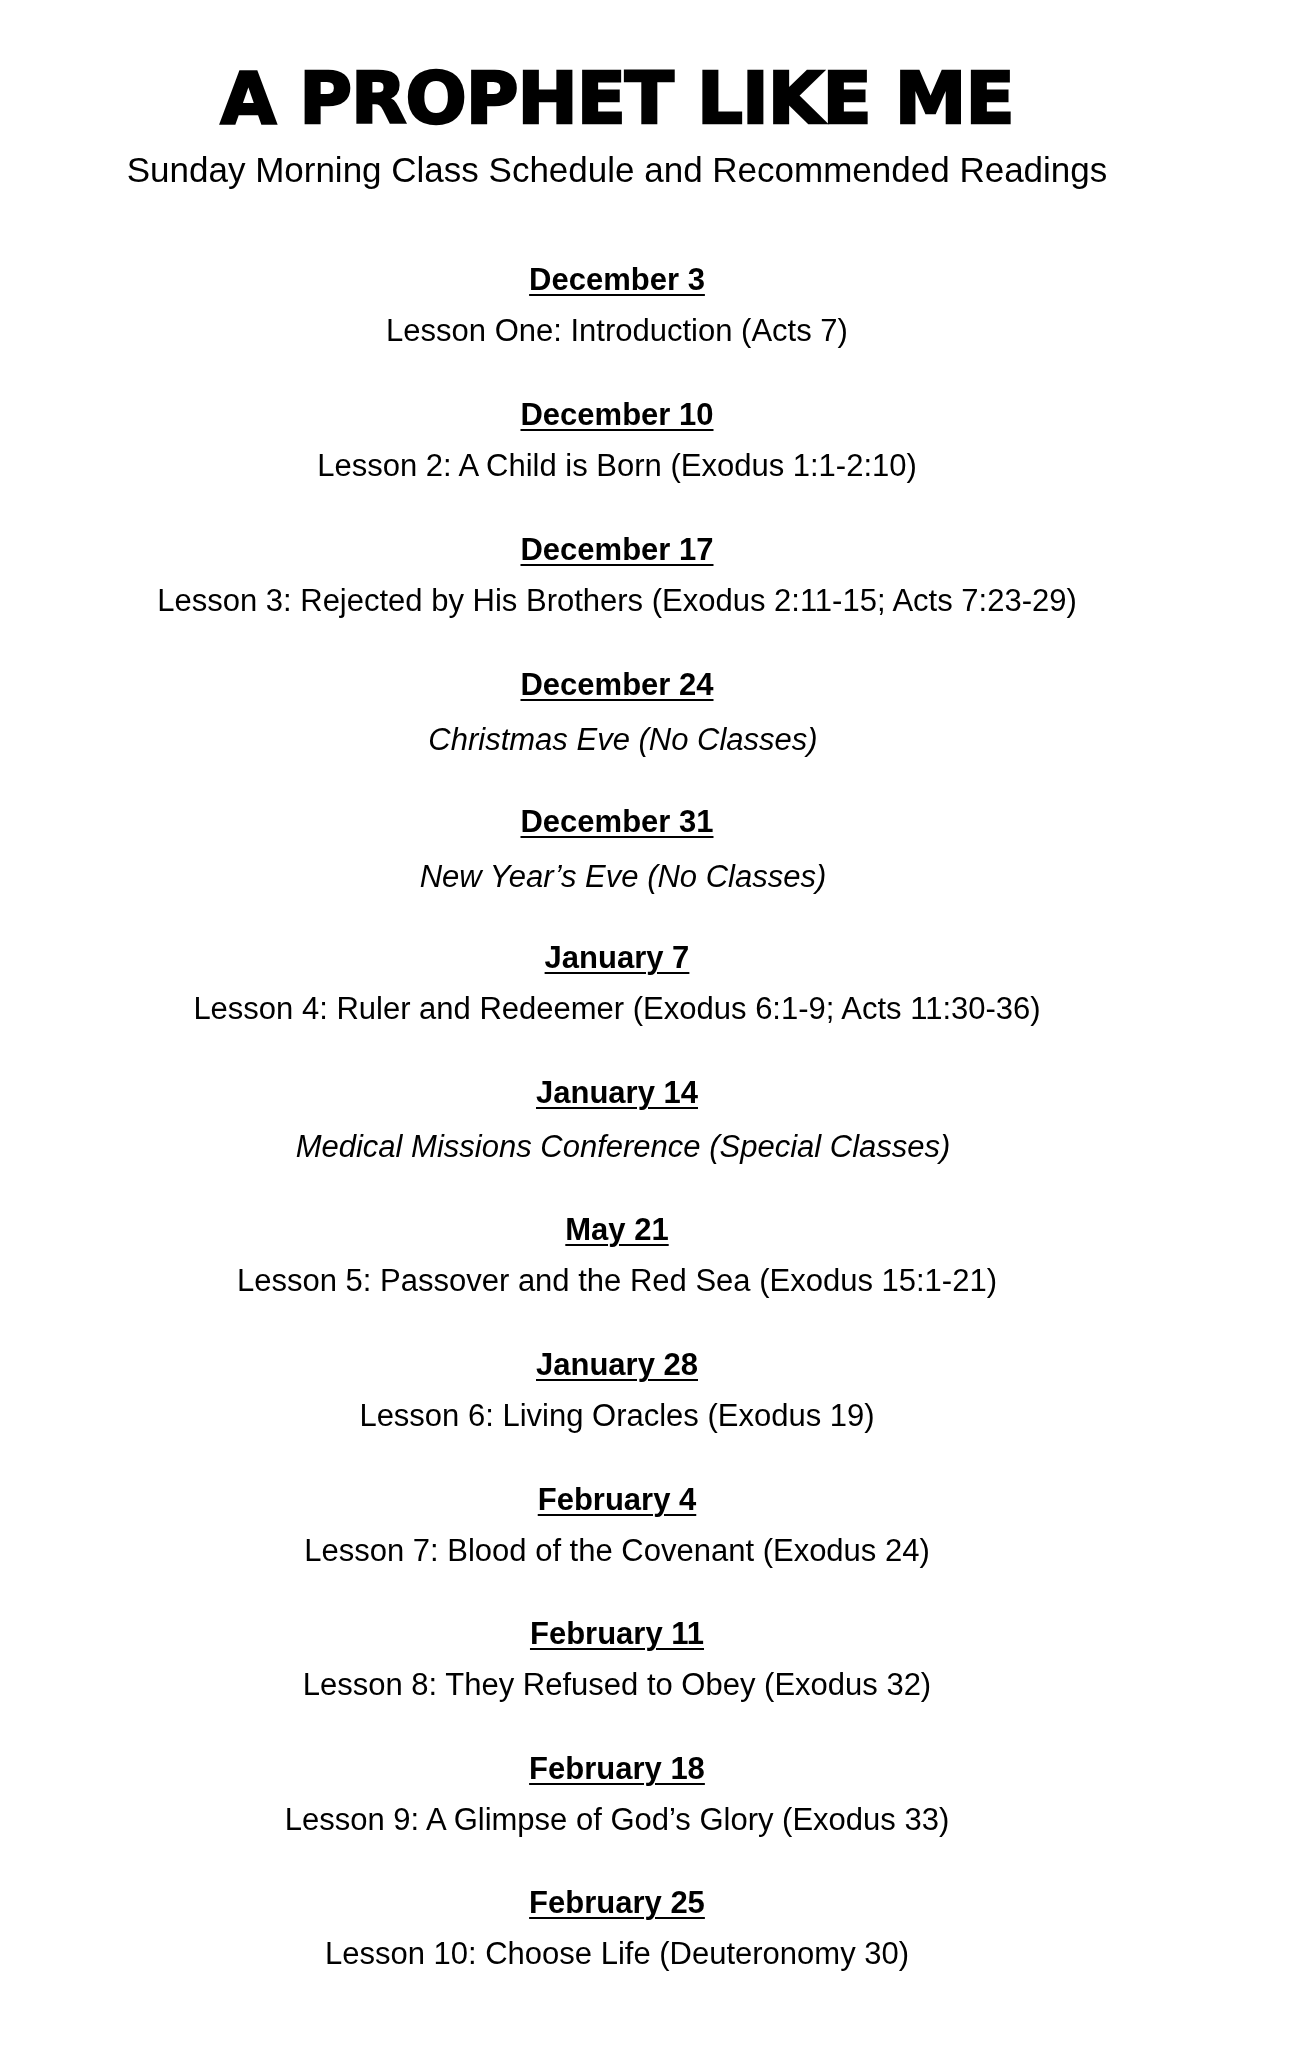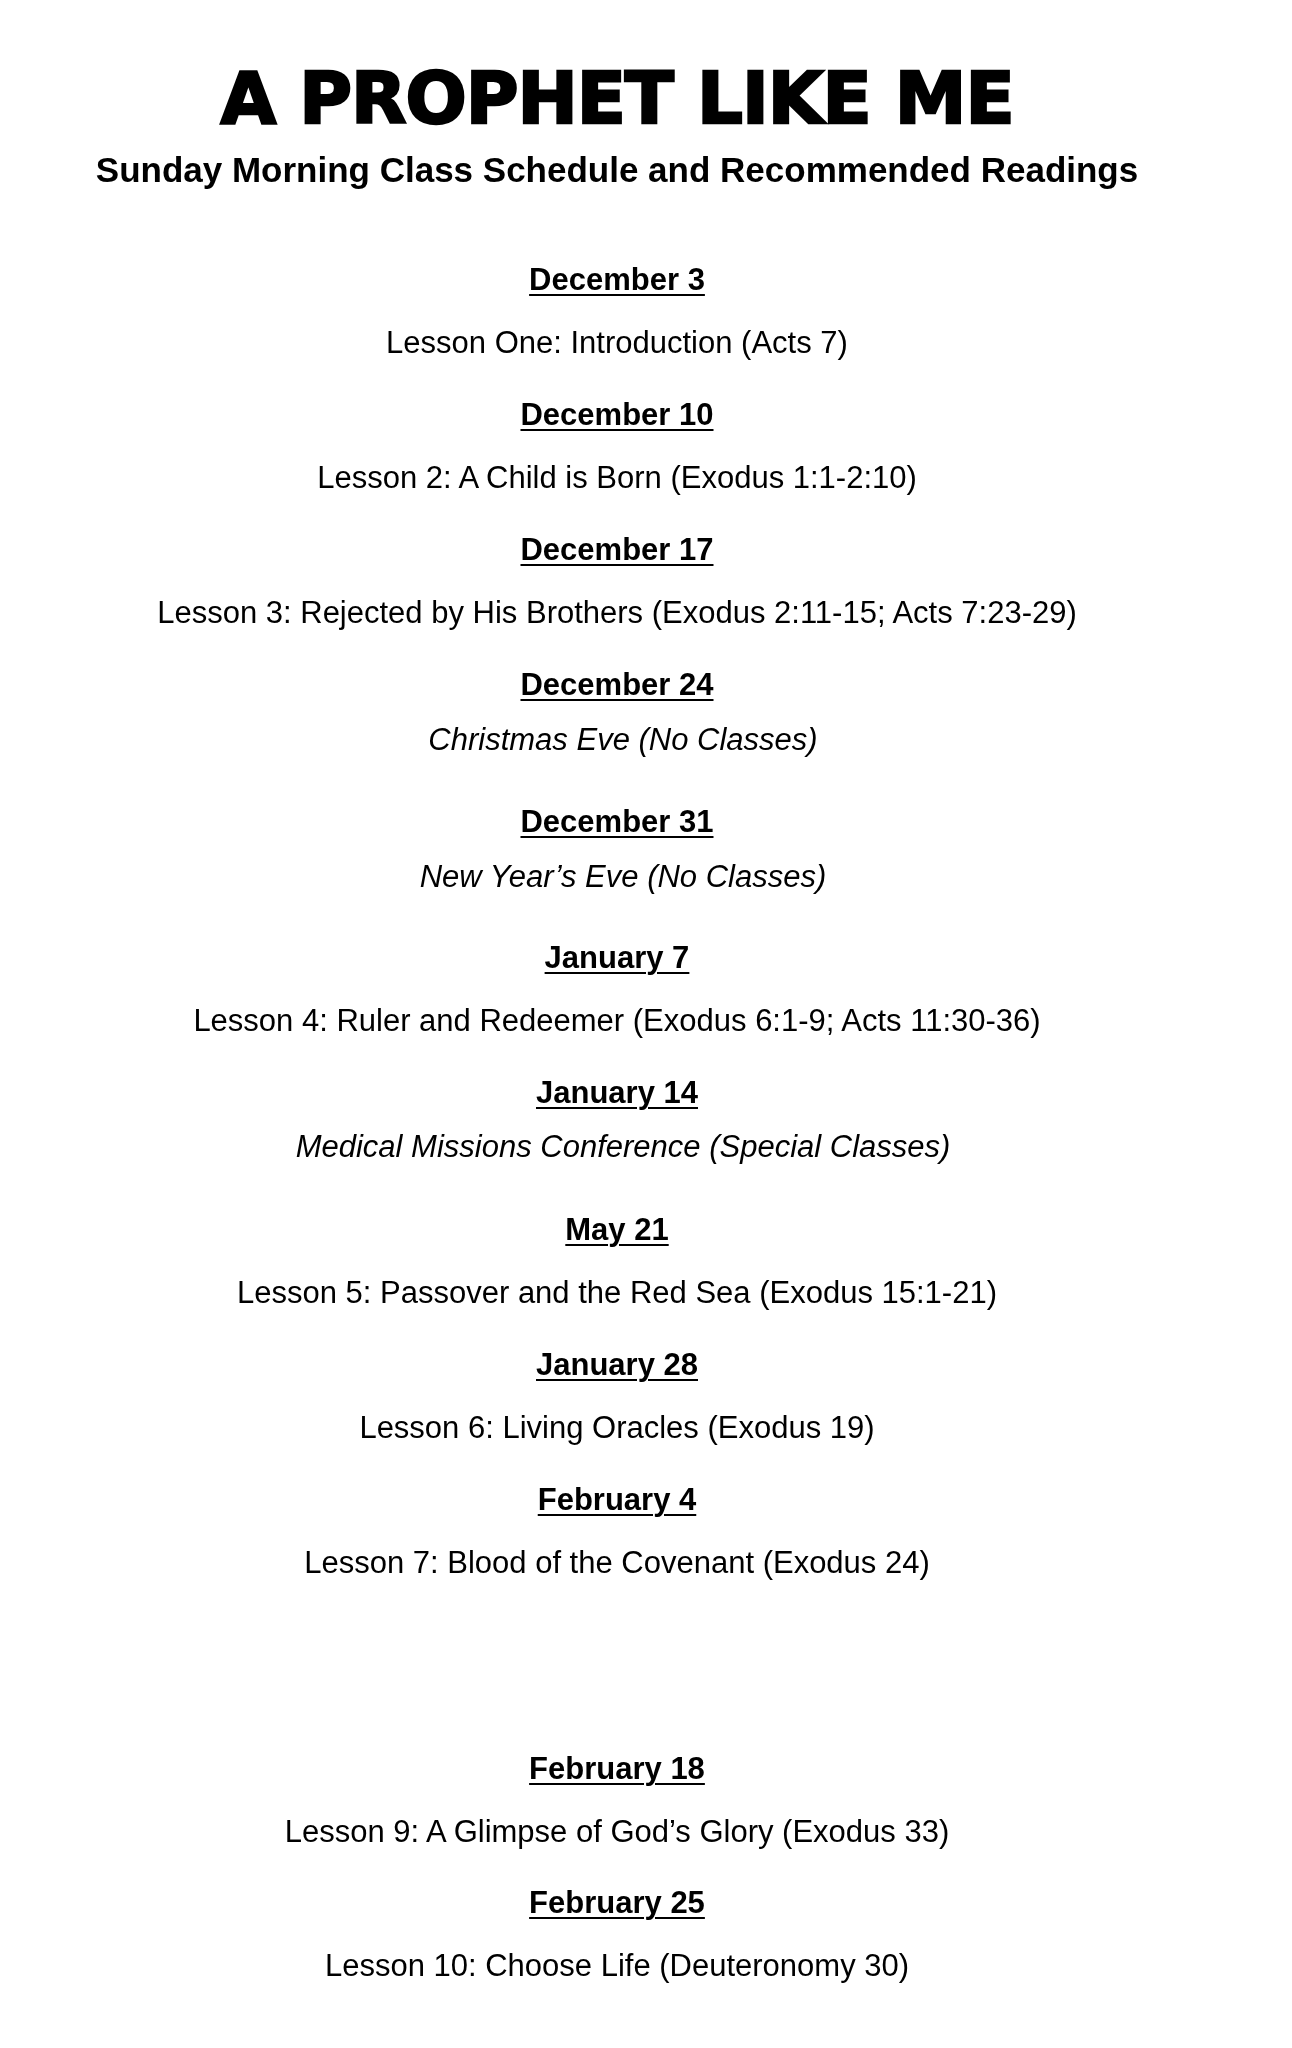--- a/index.html
+++ b/index.html
@@ -13,31 +13,31 @@
     text-align: center;
     font-family: "DejaVu Sans", sans-serif;
     font-weight: 900; font-size: 72px; line-height: 84px;
     letter-spacing: -1px;
     -webkit-text-stroke: 2.5px #000;
     margin: 0;
   }
   .subtitle {
     position: absolute; left: 0; width: 1234px; top: 148px;
     text-align: center;
-    font-size: 35px; line-height: 44px; margin: 0; font-weight: bold;
+    font-size: 35px; line-height: 44px; margin: 0;
   }
   .schedule { position: absolute; left: 0; top: 0; width: 1234px; height: 1956px; }
   .entry { position: absolute; left: 0; width: 1234px; text-align: center; }
   .date {
     display: inline-block;
     font-weight: bold; font-size: 31px; line-height: 38px;
     text-decoration: underline; text-decoration-thickness: 2px; text-underline-offset: 4px;
   }
   .desc {
-    display: block; margin-top: 25px;
+    display: block; margin-top: 13px;
     font-size: 31px; line-height: 38px;
   }
   .desc.italic { font-style: italic; padding-left: 12px; }
 </style>
 </head>
 <body>
 
 <h1 class="title">A PROPHET LIKE ME</h1>
 <p class="subtitle">Sunday Morning Class Schedule and Recommended Readings</p>
 
@@ -75,20 +75,24 @@
     <span class="desc">Lesson 5: Passover and the Red Sea (Exodus 15:1-21)</span>
   </div>
   <div class="entry" style="top:1346px">
     <span class="date">January 28</span>
     <span class="desc">Lesson 6: Living Oracles (Exodus 19)</span>
   </div>
   <div class="entry" style="top:1481px">
     <span class="date">February 4</span>
     <span class="desc">Lesson 7: Blood of the Covenant (Exodus 24)</span>
   </div>
+  <div class="entry" style="top:1615px">
+    <span class="date">February 11</span>
+    <span class="desc">Lesson 8: They Refused to Obey (Exodus 32)</span>
+  </div>
   <div class="entry" style="top:1750px">
     <span class="date">February 18</span>
     <span class="desc">Lesson 9: A Glimpse of God’s Glory (Exodus 33)</span>
   </div>
   <div class="entry" style="top:1884px">
     <span class="date">February 25</span>
     <span class="desc">Lesson 10: Choose Life (Deuteronomy 30)</span>
   </div>
 </div>
 

